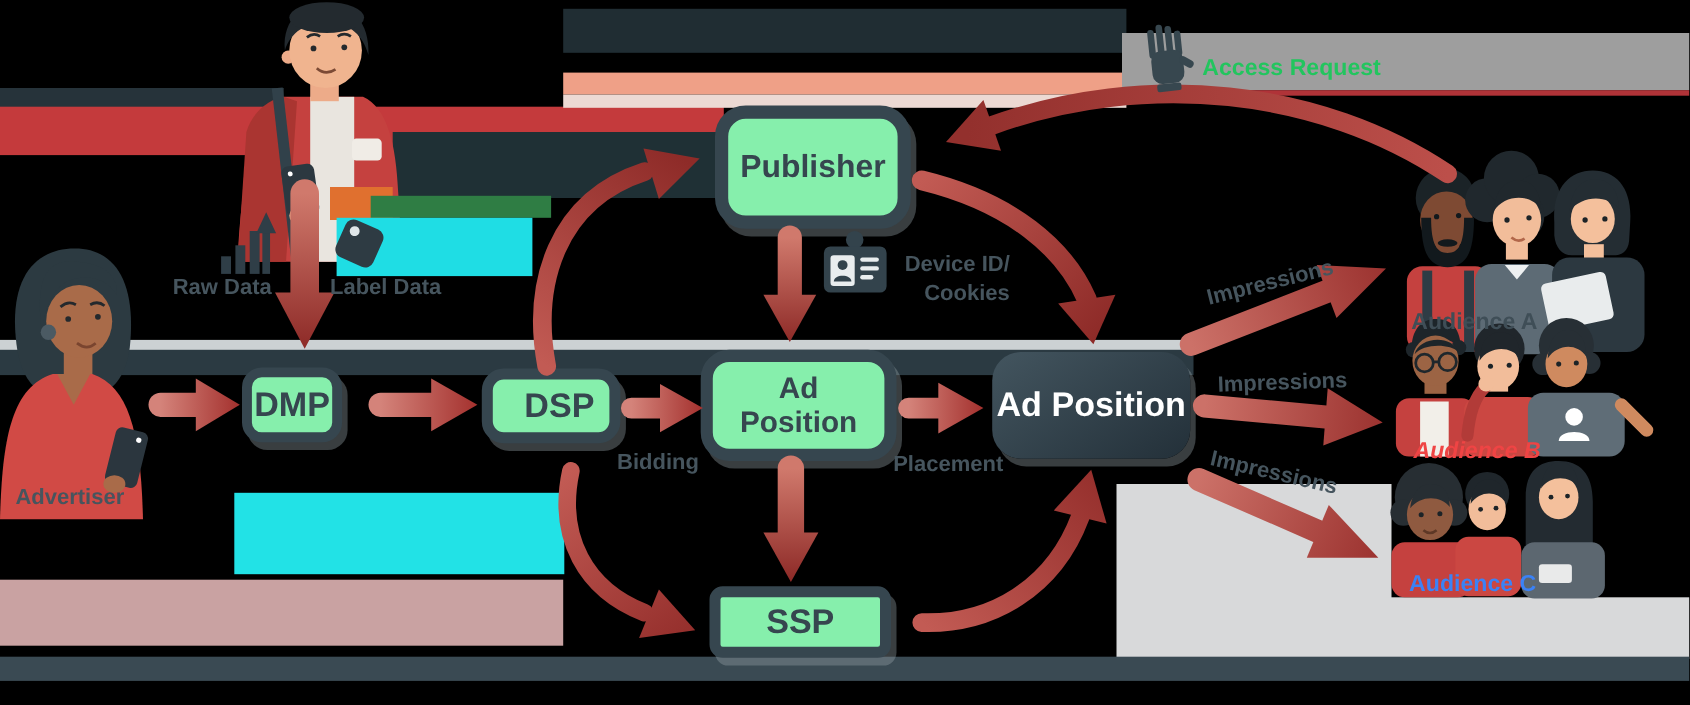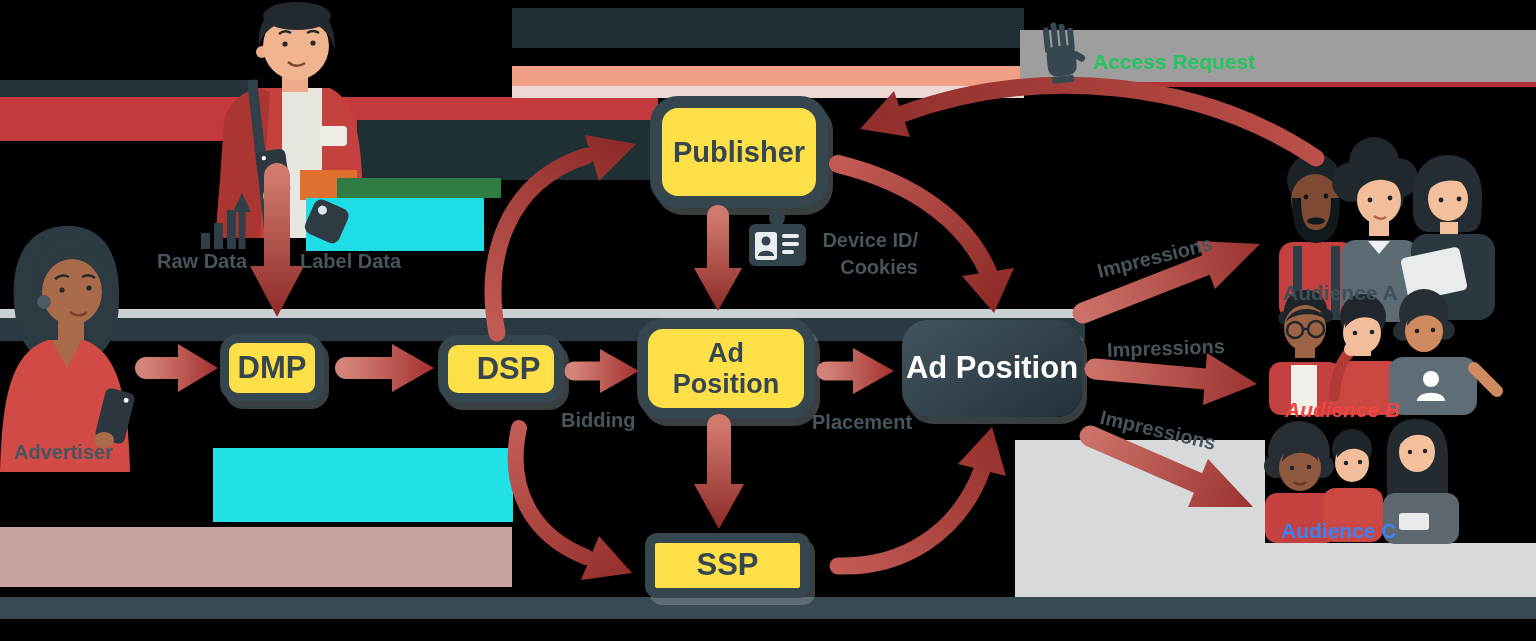--- a/index.html
+++ b/index.html
@@ -1,20 +1,20 @@
 <!DOCTYPE html>
 <html><head>
 <meta charset="utf-8">
 <style>
   html,body{margin:0;padding:0;background:#000;}
   .stage{position:relative;width:1536px;height:641px;background:#000;overflow:hidden;
          font-family:"Liberation Sans",sans-serif;}
   .band{position:absolute;}
   .layer{position:absolute;left:0;top:0;width:1536px;height:641px;}
-  .node{position:absolute;background:#fde047;border:10px solid #36464f;border-radius:22px;
+  .node{position:absolute;background:#86efac;border:10px solid #36464f;border-radius:22px;
         display:flex;align-items:center;justify-content:center;text-align:center;
         font-weight:700;color:#36464f;box-shadow:5px 7px 0 rgba(150,162,168,.38);
         box-sizing:border-box;line-height:1.12;}
   .node.dark{border:none;background:linear-gradient(145deg,#43555f,#233039);color:#fff;}
   .lbl{position:absolute;font-weight:700;color:#46555e;white-space:nowrap;}
   .ctr{text-align:center;}
 </style>
 </head>
 <body>
 
@@ -191,21 +191,21 @@
         <circle cx="1410" cy="452" r="2.2" fill="#1c2327"></circle>
         <circle cx="1425" cy="451" r="2.2" fill="#1c2327"></circle>
       </g>
     </g>
   </svg>
 
   <div class="band" style="left:300px;top:170px;width:57px;height:30px;background:#e0702f"></div>
   <div class="band" style="left:337px;top:178px;width:164px;height:20px;background:#2f7d44"></div>
   <div class="band" style="left:306px;top:198px;width:178px;height:53px;background:#1fdde4"></div>
 
-  <div class="node" style="left:220px;top:334px;width:104px;height:68px;font-size:31px;border-width:9px;border-radius:18px;">
+  <div class="node" style="left:220px;top:334px;width:91px;height:68px;font-size:31px;border-width:9px;border-radius:18px;">
     <span>DMP</span>
   </div>
   <div class="node" style="left:438px;top:335px;width:126px;height:68px;font-size:31px;border-width:10px;border-radius:20px;padding-left:15px;">
     <span>DSP</span>
   </div>
   <div class="node" style="left:637px;top:318px;width:178px;height:101px;font-size:27px;border-width:11px;border-radius:26px;padding:0 16px;">
     <span>Ad Position</span>
   </div>
   <div class="node" style="left:650px;top:96px;width:178px;height:112px;font-size:29px;border-width:12px;border-radius:28px;">
     <span>Publisher</span>

